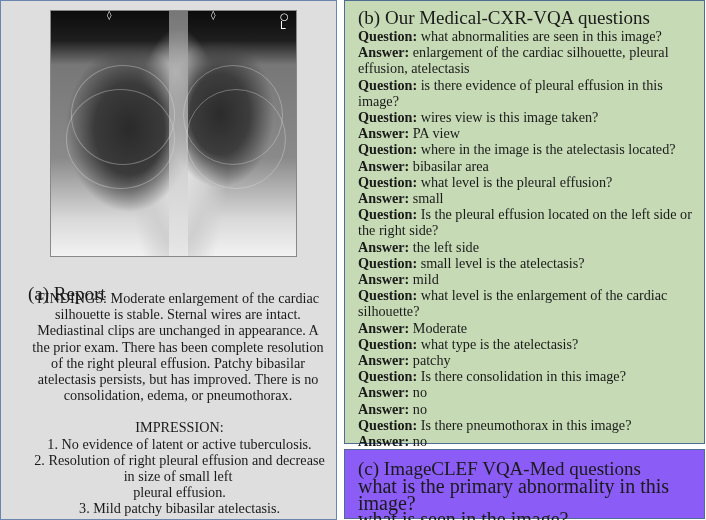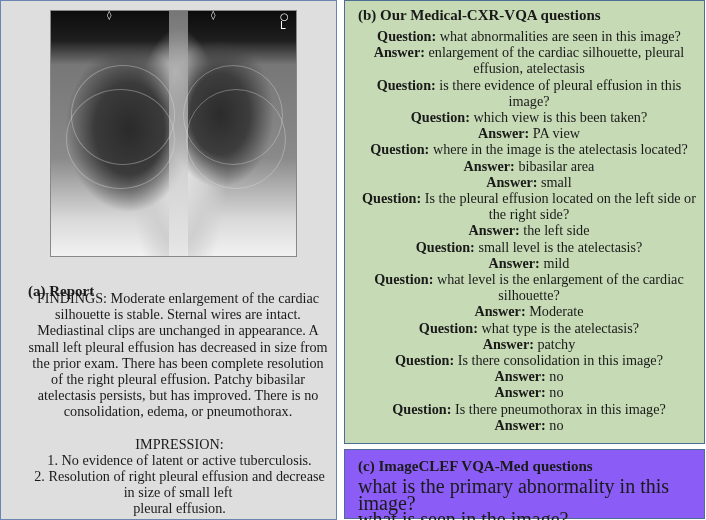--- a/index.html
+++ b/index.html
@@ -16,28 +16,28 @@
             radial-gradient(ellipse 26% 34% at 32% 48%, #2a2a2a 0%, #3b3b3b 55%, rgba(60,60,60,0) 100%),
             radial-gradient(ellipse 22% 30% at 69% 42%, #2b2b2b 0%, #3d3d3d 55%, rgba(60,60,60,0) 100%),
             radial-gradient(ellipse 20% 55% at 52% 62%, #e8e8e8 0%, #cfcfcf 60%, rgba(200,200,200,0) 100%),
             linear-gradient(to bottom, #0c0c0c 0%, #1e1e1e 12%, #777 22%, #8a8a8a 60%, #d9d9d9 85%, #f2f2f2 100%);
           overflow:hidden; }
   .xray .spine { position:absolute; left:48%; top:0; width:8%; height:100%;
           background:linear-gradient(to bottom, #9a9a9a, #c8c8c8 60%, #eee); opacity:.75; }
   .xray .rib { position:absolute; border:1.5px solid rgba(230,230,230,.35); border-radius:50%; }
   .xray .marker { position:absolute; color:#fff; font-family:"DejaVu Sans", sans-serif; font-size:9px; line-height:9px; }
 
-  .caption { position:absolute; font-weight:bold; font-size:15px; }
+  .caption { position:absolute; font-weight:normal; font-size:19px; }
   .report-body { position:absolute; left:27px; top:289px; width:300px; font-size:14.2px; line-height:16.2px; }
   .report-body p { margin:0;text-align:center; }
   .report-body .imp { margin-top:16px; padding-left:3px; }
   .report-body .line { display:block; }
 
   .qa { position:absolute; left:13px; top:27px; width:342px; font-size:14.2px; line-height:16.2px; }
-  .qa .row { display:block;text-align:center; }
+  .qa .row { display:block; }
   .qa b { font-weight:bold; }
 
   .blue-list { position:absolute; left:13px; top:28px; font-size:20px; line-height:16.5px; }
 </style>
 </head>
 <body>
 
 <div id="left" class="panel">
   <div class="xray">
     <div class="spine"></div>
@@ -50,21 +50,20 @@
     <div class="marker" style="left:229px;top:1px;font-size:10px;">○<br>L</div>
   </div>
 
   <div class="caption" style="left:27px;top:282px;">(a) Report</div>
 
   <div class="report-body">
     <p>
       <span class="line">FINDINGS:  Moderate enlargement of the cardiac</span>
       <span class="line">silhouette is stable. Sternal wires are intact.</span>
       <span class="line">Mediastinal clips are unchanged in appearance.  A</span>
-      <span class="line">small left pleural effusion has decreased in size from</span>
       <span class="line">the prior exam.  There has been complete resolution</span>
       <span class="line">of the right pleural effusion. Patchy bibasilar</span>
       <span class="line">atelectasis persists, but has improved.  There is no</span>
       <span class="line">consolidation, edema, or pneumothorax.</span>
     </p>
     <p class="imp">
       <span class="line">IMPRESSION:</span>
       <span class="line">1.  No evidence of latent or active tuberculosis.</span>
       <span class="line">2.  Resolution of right pleural effusion and decrease</span>
       <span class="line" style="margin-left:-3px;">in size of small left</span>
@@ -73,24 +72,25 @@
     </p>
   </div>
 </div>
 
 <div id="green" class="panel">
   <div class="caption" style="left:13px;top:6px;">(b) Our Medical-CXR-VQA questions</div>
   <div class="qa" id="qa-list">
       <span class="row"><b>Question:</b> <span>what abnormalities are seen in this image?</span></span>
       <span class="row"><b>Answer:</b> <span>enlargement of the cardiac silhouette, pleural effusion, atelectasis</span></span>
       <span class="row"><b>Question:</b> <span>is there evidence of pleural effusion in this image?</span></span>
-      <span class="row"><b>Question:</b> <span>which view is this been taken?</span></span>
+      <span class="row"><b>Question:</b> <span>wires view is this image taken?</span></span>
       <span class="row"><b>Answer:</b> <span>PA view</span></span>
       <span class="row"><b>Question:</b> <span>where in the image is the atelectasis located?</span></span>
       <span class="row"><b>Answer:</b> <span>bibasilar area</span></span>
+      <span class="row"><b>Question:</b> <span>what level is the pleural effusion?</span></span>
       <span class="row"><b>Answer:</b> <span>small</span></span>
       <span class="row"><b>Question:</b> <span>Is the pleural effusion located on the left side or the right side?</span></span>
       <span class="row"><b>Answer:</b> <span>the left side</span></span>
       <span class="row"><b>Question:</b> <span>small level is the atelectasis?</span></span>
       <span class="row"><b>Answer:</b> <span>mild</span></span>
       <span class="row"><b>Question:</b> <span>what level is the enlargement of the cardiac silhouette?</span></span>
       <span class="row"><b>Answer:</b> <span>Moderate</span></span>
       <span class="row"><b>Question:</b> <span>what type is the atelectasis?</span></span>
       <span class="row"><b>Answer:</b> <span>patchy</span></span>
       <span class="row"><b>Question:</b> <span>Is there consolidation in this image?</span></span>

